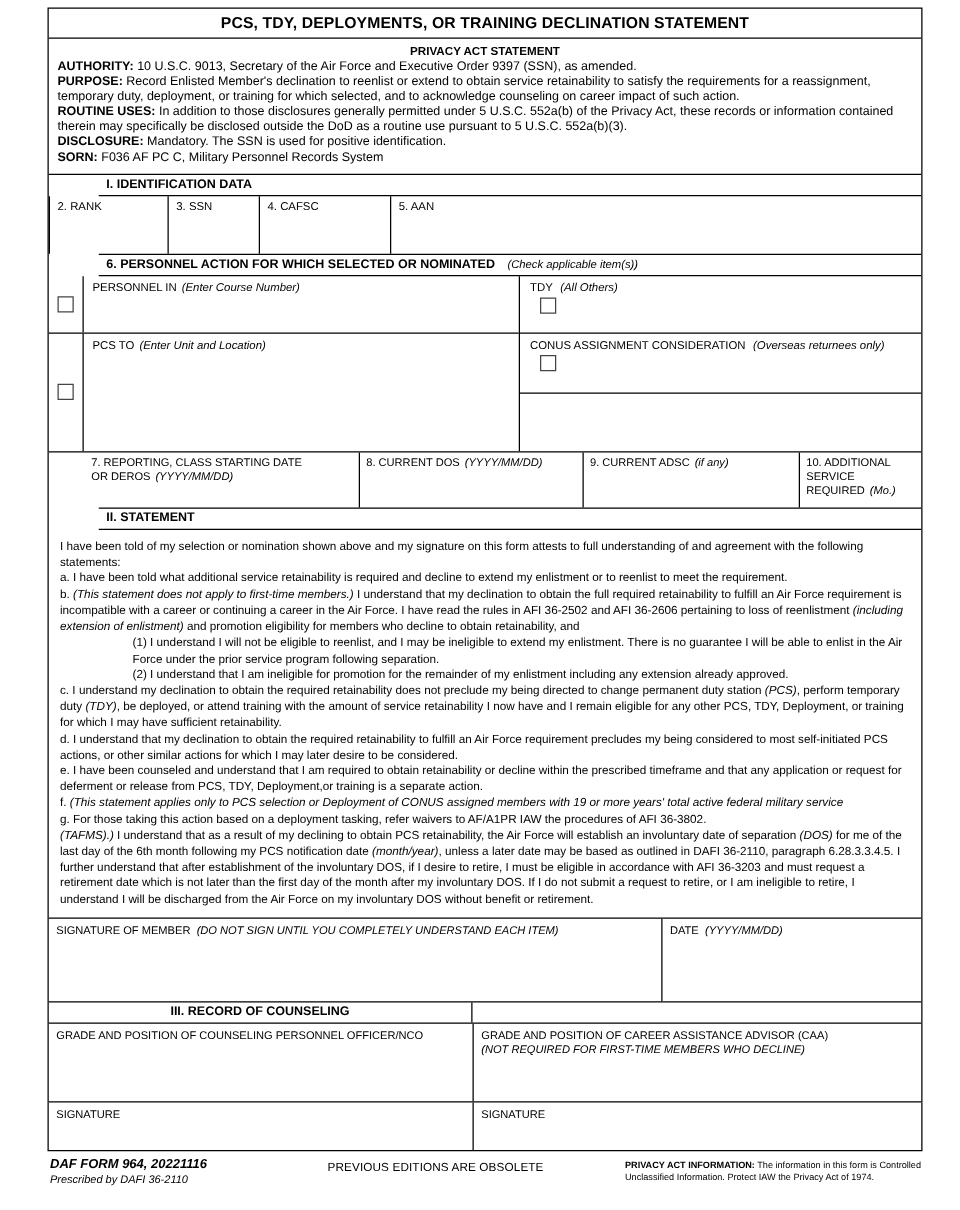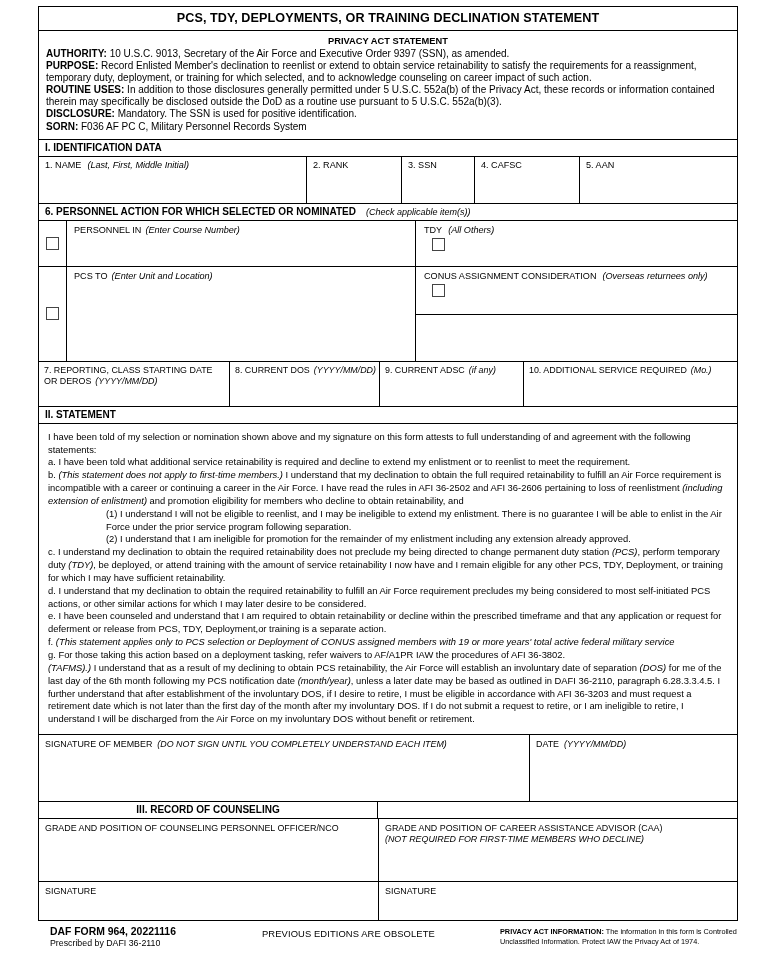--- a/index.html
+++ b/index.html
@@ -62,20 +62,21 @@
     margin: 0;
     font-size: 10px;
     line-height: 12.1px;
   }
 
   
   .sec-head {
     font-size: 10px;
     font-weight: bold;
     padding: 2px 6px 3px 6px;
+    margin-left: 40px;
   }
   .sec-head .note {
     font-weight: normal;
     font-style: italic;
     font-size: 9px;
     padding-left: 10px;
   }
 
   
   .ident-row { height: 46px; }
@@ -129,20 +130,21 @@
     display: block;
   }
 
   
   .r710 { height: 44px; }
   .r710 .c {
     box-sizing: border-box;
     padding: 3px 2px 0 5px;
     font-size: 8.9px;
     line-height: 11px;
+    margin-left: 29px;
   }
   .r710 .hint { font-style: italic; padding-left: 4px; }
 
   
   .statement {
     padding: 7px 9px 8px 9px;
     font-size: 9.4px;
     line-height: 12.85px;
   }
   .statement p { margin: 0; }
@@ -185,23 +187,24 @@
 
   
   .footer {
     position: relative;
     width: 700px;
     margin-top: 5px;
     height: 32px;
   }
   .f-left {
     position: absolute;
-    left: 12px; top: 0;
+    left: 2px; top: 0;
     font-size: 10.4px;
     font-weight: bold;
+    font-style: italic;
   }
   .f-left .sub {
     font-size: 8.8px;
     font-weight: normal;
     margin-top: 1px;
   }
   .f-mid {
     position: absolute;
     left: 224px; top: 2px;
     font-size: 9.4px;
@@ -228,23 +231,20 @@
       <p><span class="b">AUTHORITY:</span><span> 10 U.S.C. 9013, Secretary of the Air Force and Executive Order 9397 (SSN), as amended.</span></p>
       <p><span class="b">PURPOSE:</span><span>  Record Enlisted Member's declination to reenlist or extend to obtain service retainability to satisfy the  requirements for a reassignment, temporary duty,  deployment, or training for which selected, and to acknowledge counseling on career impact of such action.</span></p>
       <p><span class="b">ROUTINE USES:</span><span>  In addition to those disclosures generally permitted under 5 U.S.C. 552a(b) of the Privacy Act, these records or information contained therein may  specifically be disclosed outside the DoD as a routine use pursuant to 5 U.S.C. 552a(b)(3).</span></p>
       <p><span class="b">DISCLOSURE:</span><span>  Mandatory.  The SSN is used for positive identification.</span></p>
       <p><span class="b">SORN:</span><span>  F036 AF PC C, Military Personnel Records System</span></p>
     </div>
 
     <div class="sec-head bb">I. IDENTIFICATION DATA</div>
 
     <div class="row ident-row">
-      <div class="ident-cell cellbox" style="width:267px;">
-        <span>1.  NAME</span><span class="hint">(Last, First, Middle Initial)</span>
-      </div>
       <div class="ident-cell cellbox bl" style="width:95px;">
         <span>2.  RANK</span>
       </div>
       <div class="ident-cell cellbox bl" style="width:73px;">
         <span>3.  SSN</span>
       </div>
       <div class="ident-cell cellbox bl" style="width:105px;">
         <span>4.  CAFSC</span>
       </div>
       <div class="ident-cell cellbox bl" style="flex:1;">

